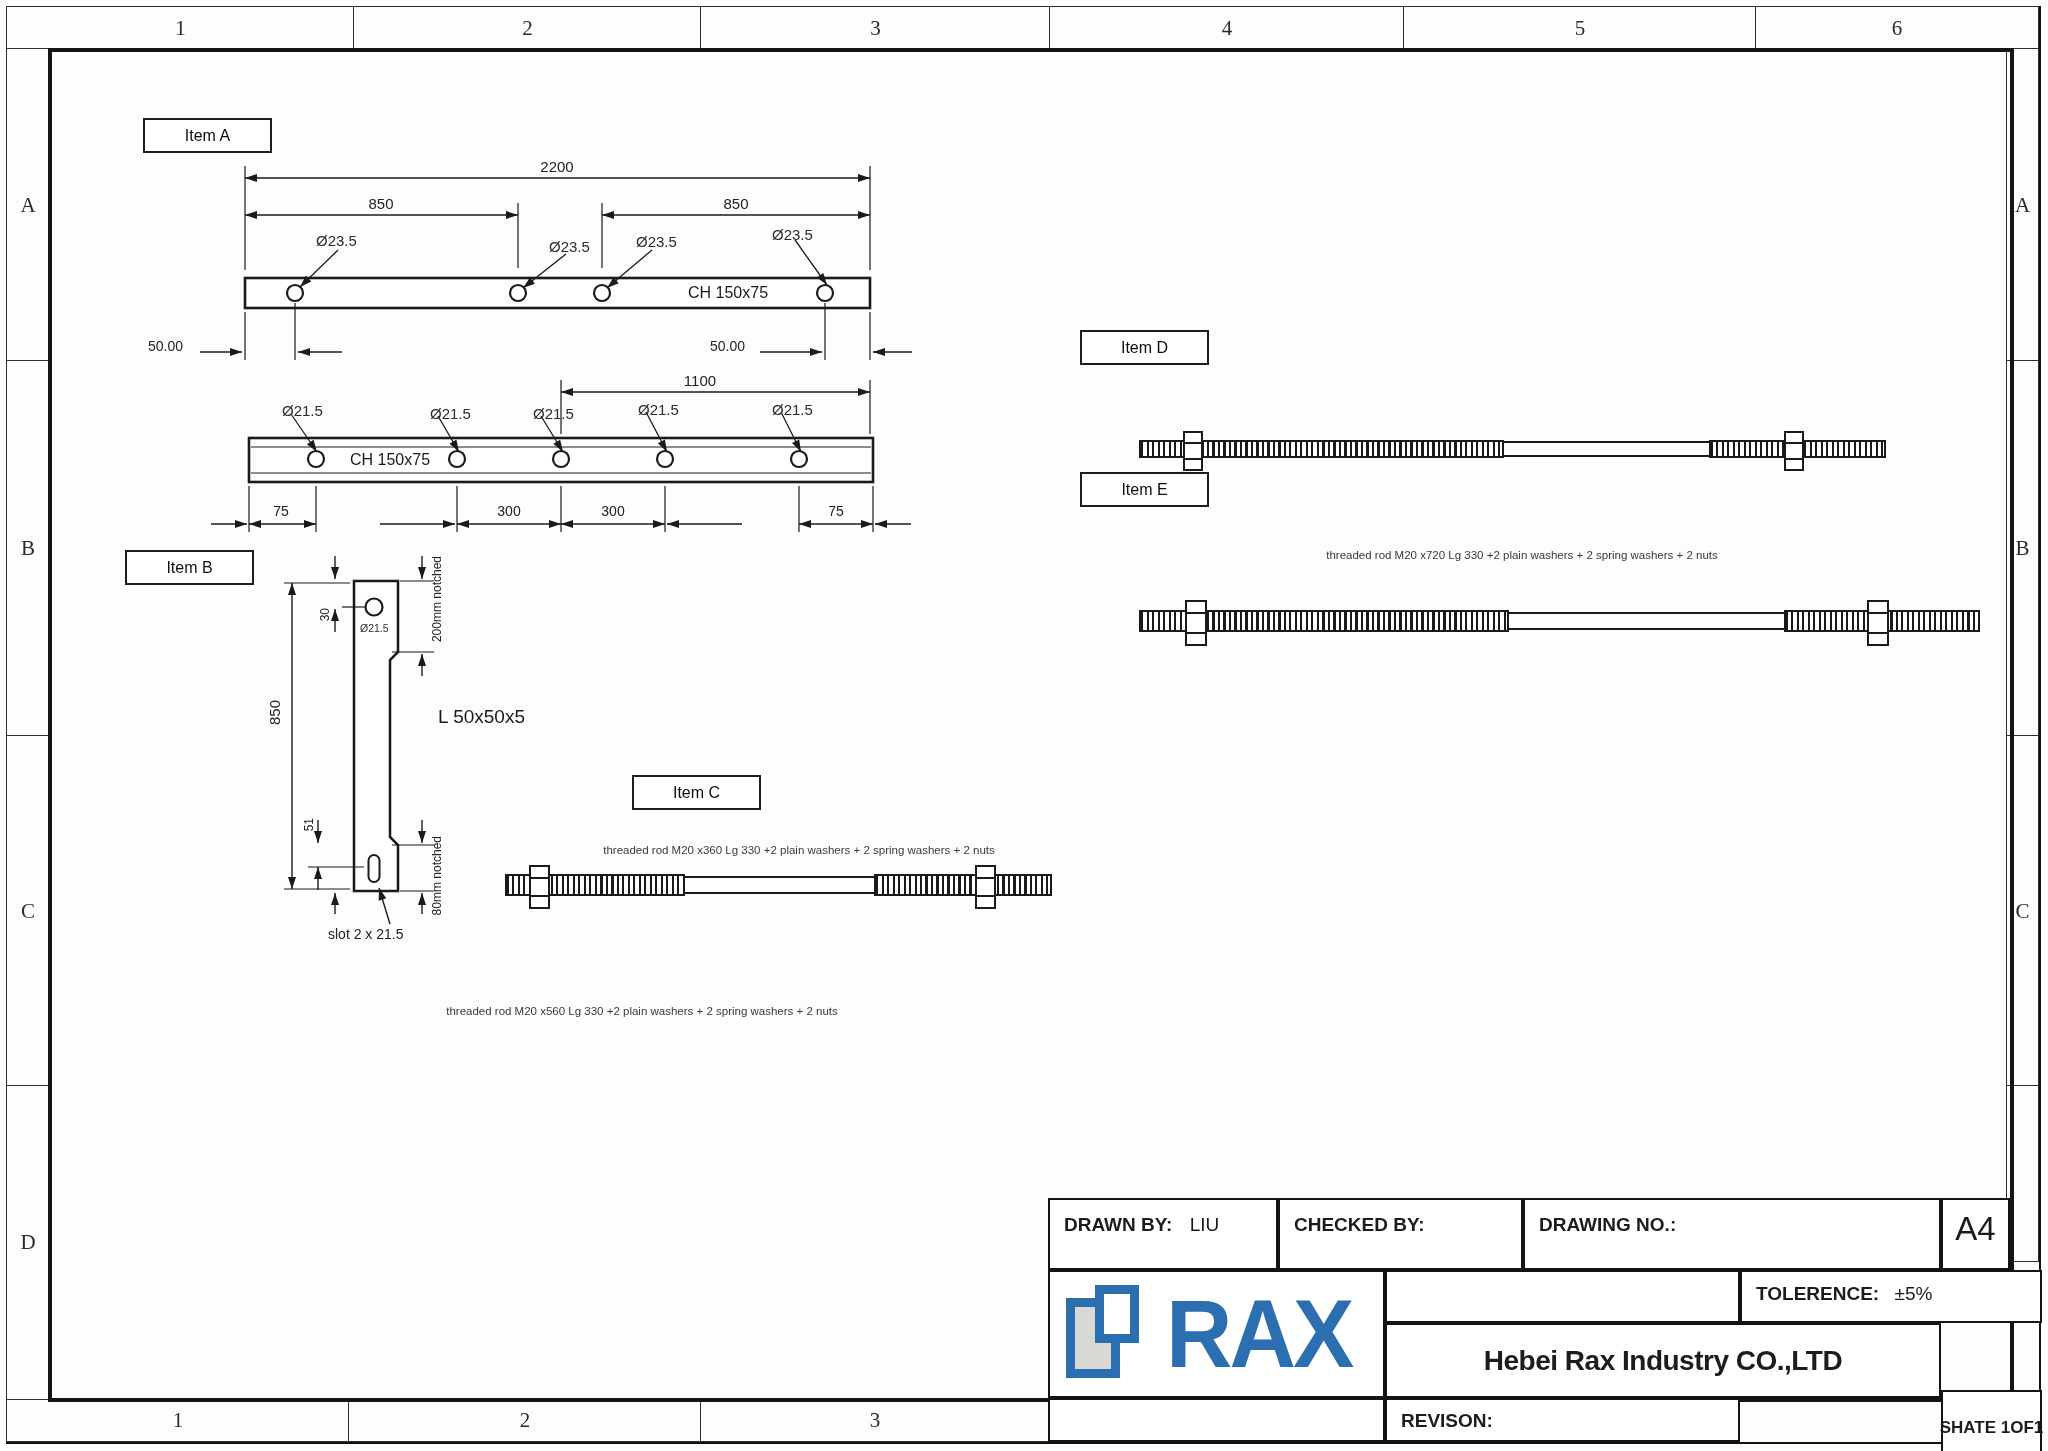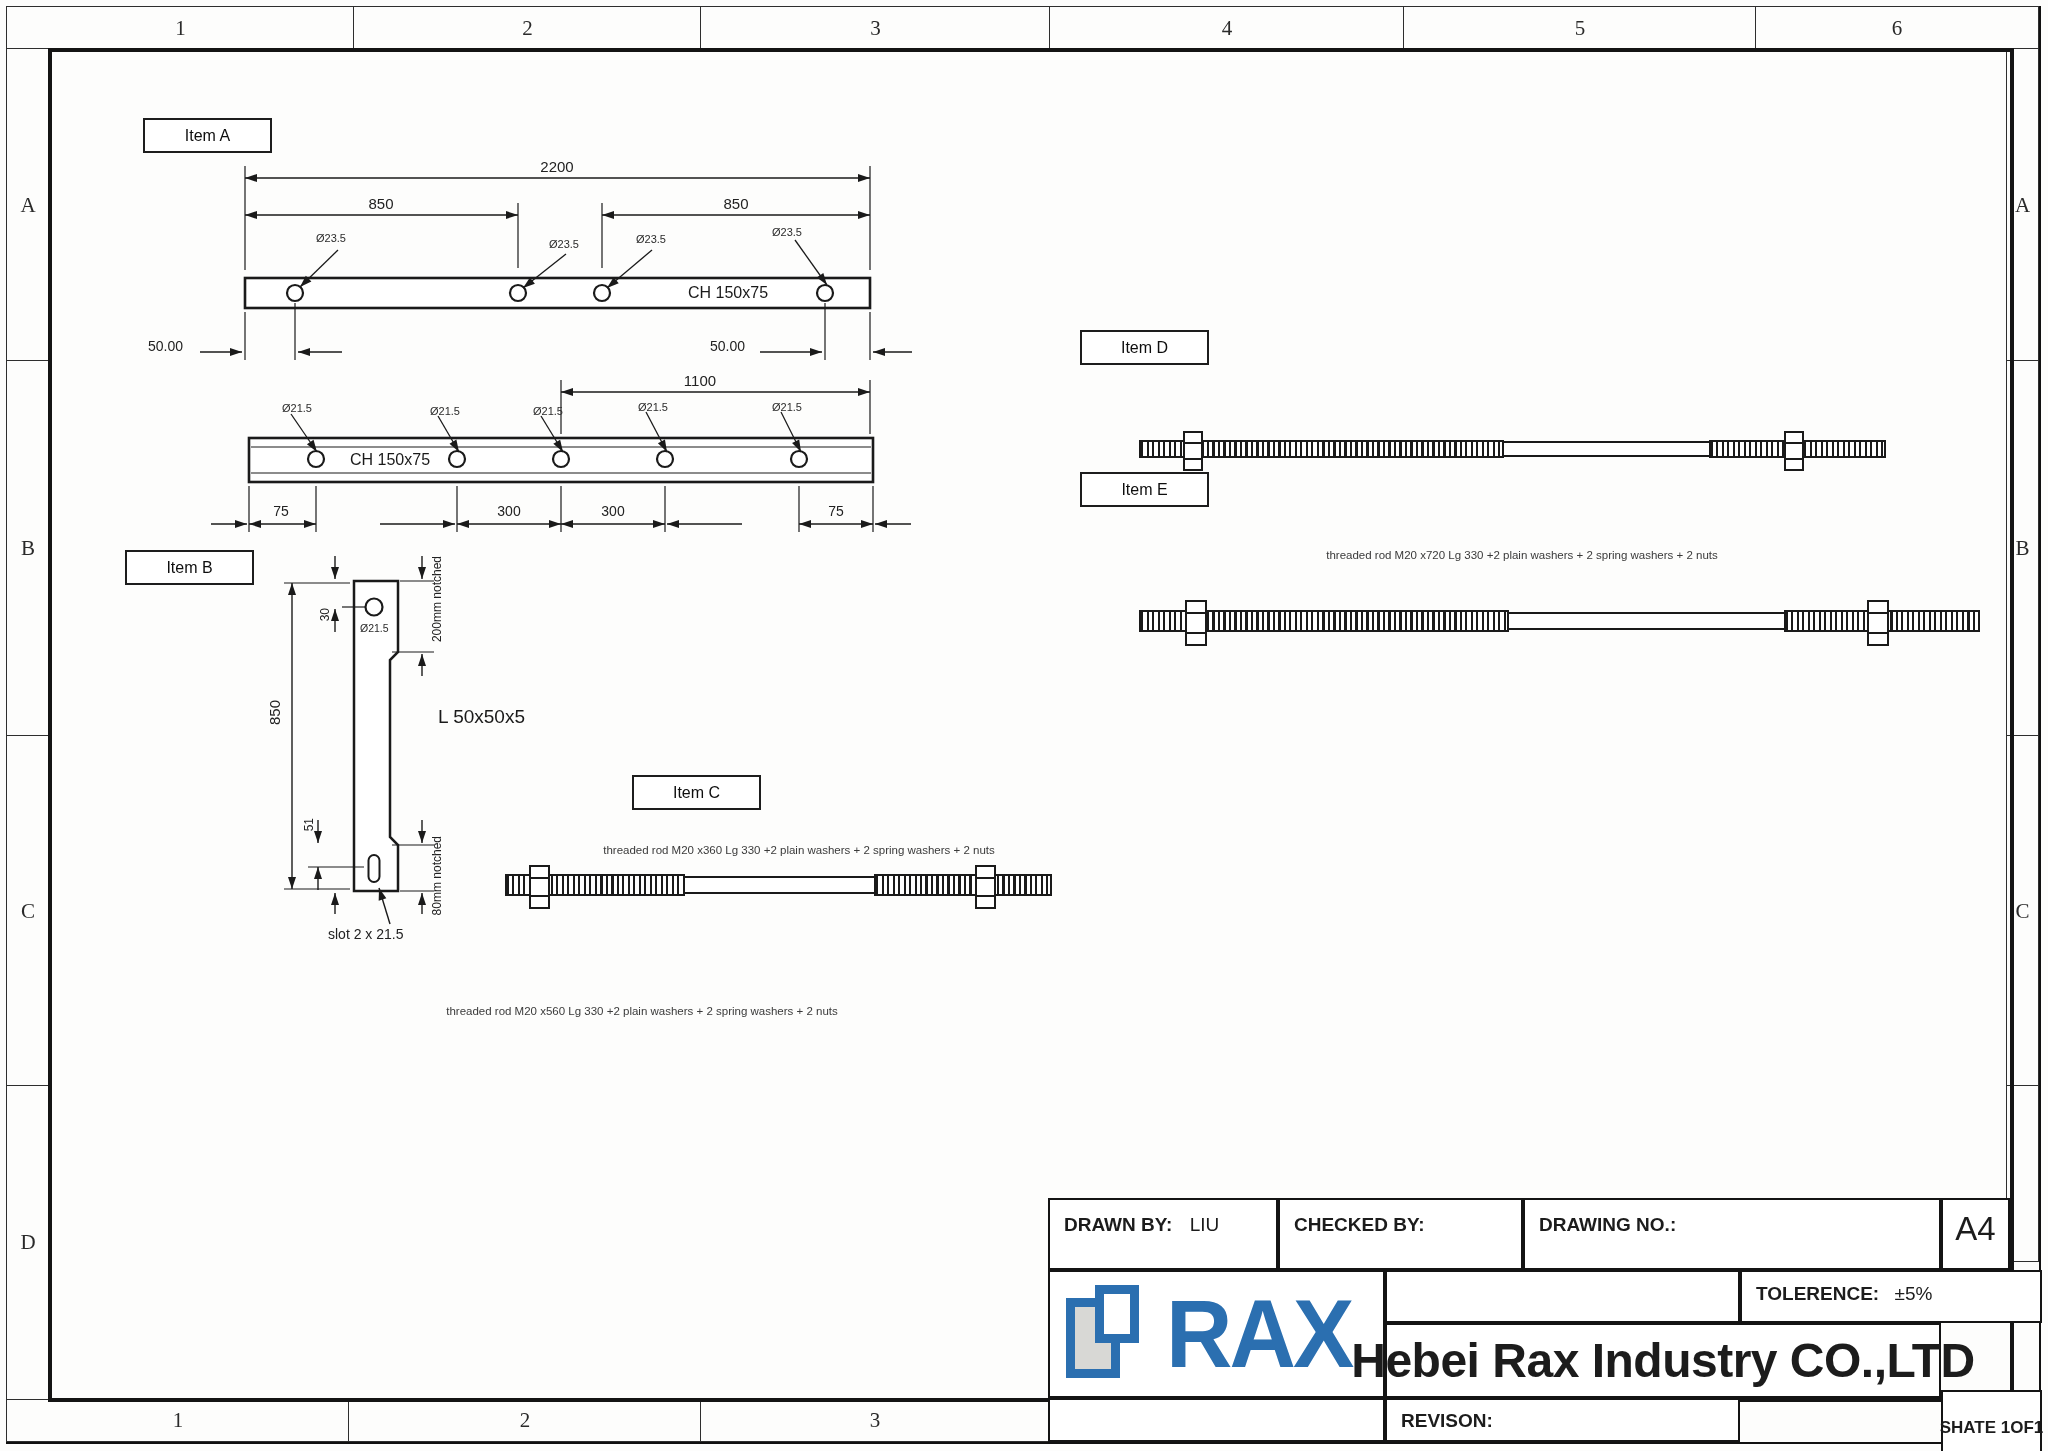--- a/index.html
+++ b/index.html
@@ -7,39 +7,39 @@
         font-family:"Liberation Sans",sans-serif;color:#1c1c1c;}
   .abs{position:absolute;}
   .outer-border{left:6px;top:6px;width:2031px;height:1434px;border:2.5px solid #111;}
   .frame{left:48px;top:48px;width:1958px;height:1346px;border:4px solid #141414;}
   .gcell{position:absolute;border:1.5px solid #2e2e2e;display:flex;align-items:center;justify-content:center;
          font-family:"Liberation Serif",serif;font-size:21px;color:#2a2a2a;background:#fdfdfc;}
   .itembox{position:absolute;width:125px;height:31px;border:2.2px solid #1d1d1d;background:#fff;
            display:flex;align-items:center;justify-content:center;font-size:16px;color:#0e0e0e;}
   .dim{position:absolute;font-size:14px;white-space:nowrap;color:#222;}
   .dimc{transform:translateX(-50%);}
-  .phi{position:absolute;font-size:11px;white-space:nowrap;color:#2b2b2b;}
+  .phi{position:absolute;font-size:15px;white-space:nowrap;color:#2b2b2b;}
   .note{position:absolute;font-size:11.5px;transform:translateX(-50%);white-space:nowrap;color:#3a3a3a;}
   .sec{position:absolute;font-size:16px;white-space:nowrap;color:#1a1a1a;}
   .vtext{position:absolute;writing-mode:vertical-rl;transform:rotate(180deg);font-size:12px;white-space:nowrap;color:#222;}
   .main-title{position:absolute;left:74px;top:1094px;font-family:"Liberation Serif",serif;font-size:46px;
               letter-spacing:2.5px;color:#141414;white-space:nowrap;}
   
   .rod{position:absolute;display:flex;align-items:stretch;}
   .thr{flex:none;border:2px solid #1a1a1a;background:repeating-linear-gradient(90deg,#1a1a1a 0 2px,#fff 2px 5.5px);}
   .pln{flex:none;align-self:center;height:62%;border-top:2px solid #1a1a1a;border-bottom:2px solid #1a1a1a;background:#fff;}
   .nut{position:absolute;border:2.5px solid #1a1a1a;background-color:#fff;
        background-image:linear-gradient(#1a1a1a,#1a1a1a),linear-gradient(#1a1a1a,#1a1a1a);
        background-size:100% 2px;background-repeat:no-repeat;background-position:0 26%,0 74%;}
   
   .tb{position:absolute;border:2.5px solid #141414;background:#fff;box-sizing:border-box;}
   .tb-line{padding:14px 0 0 14px;font-size:19px;white-space:nowrap;}
   .tb-lab{font-weight:700;}
   .tb-a4{display:flex;align-items:flex-start;justify-content:center;font-size:33px;padding-top:10px;}
-  .tb-company{display:flex;align-items:center;justify-content:center;font-size:48px;font-weight:700;letter-spacing:-0.5px;white-space:nowrap;}
+  .tb-company{display:flex;align-items:center;justify-content:center;font-size:28px;font-weight:700;letter-spacing:-0.5px;white-space:nowrap;}
   .tb-sheet{display:flex;align-items:center;justify-content:center;font-size:17px;font-weight:700;white-space:nowrap;}
   .logo-cell{display:flex;align-items:center;padding-left:16px;}
   .logo-icon{position:relative;width:86px;height:98px;flex:none;}
   .li-gray{position:absolute;left:7px;top:20px;width:46px;height:64px;background:#d8d8d5;}
   .li-outer{position:absolute;left:0;top:13px;width:36px;height:62px;border:9px solid #2b6fb0;}
   .li-inner{position:absolute;left:29px;top:0;width:26px;height:40px;border:9px solid #2b6fb0;background:#fff;}
   .rax-text{font-size:92px;font-weight:800;color:#2b6fb0;letter-spacing:-3px;line-height:1;
             font-family:"Liberation Sans",sans-serif;transform:scaleY(1.04);margin-left:14px;}
 </style>
 </head>

